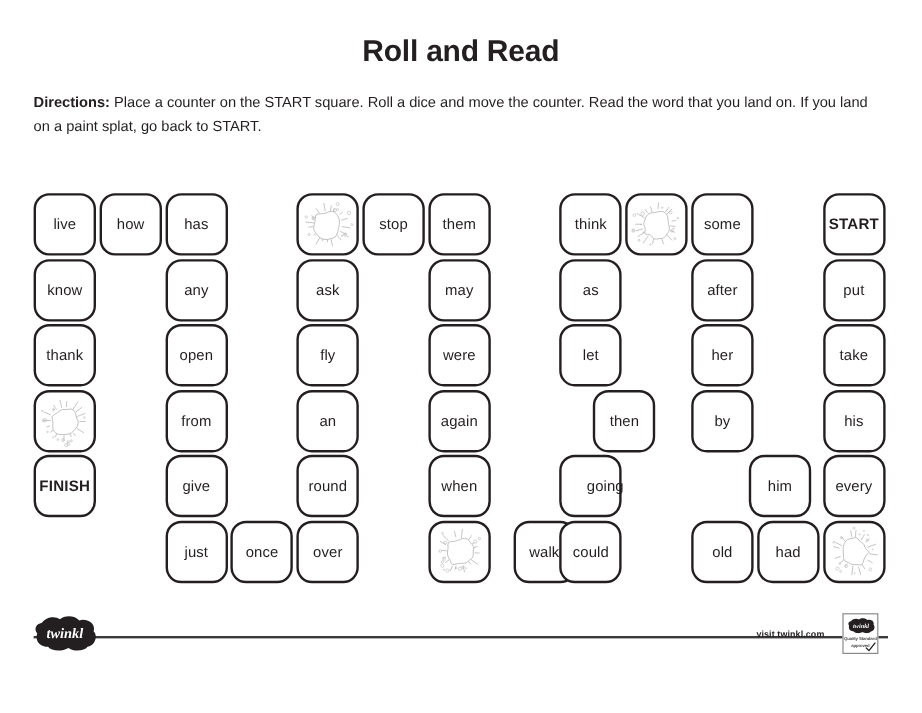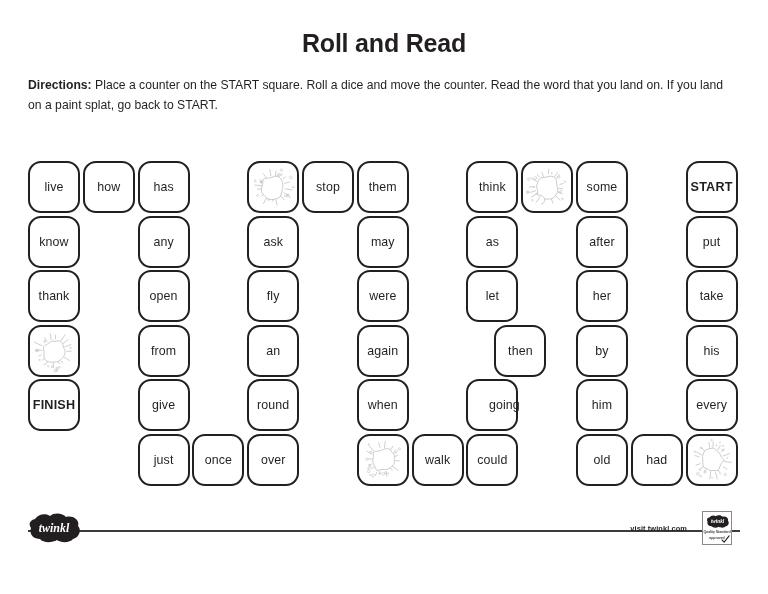--- a/index.html
+++ b/index.html
@@ -395,21 +395,21 @@
     </div>
     <div class="tile empty" style="grid-area: 5 / 6;"></div>
     <div class="tile" style="grid-area: 5 / 7;">
       <span class="label">when</span>
     </div>
     <div class="tile empty" style="grid-area: 5 / 8;"></div>
     <div class="tile" style="grid-area: 5 / 9; padding-left: 24px;">
       <span class="label">going</span>
     </div>
     <div class="tile empty" style="grid-area: 5 / 10;"></div>
-    <div class="tile" style="grid-area: 5 / 11;">
+    <div class="tile" style="grid-area: 5 / 11; margin-left: 48px;">
       <span class="label">him</span>
     </div>
     <div class="tile empty" style="grid-area: 5 / 12;"></div>
     <div class="tile" style="grid-area: 5 / 13;">
       <span class="label">every</span>
     </div>
     <div class="tile empty" style="grid-area: 6 / 1;"></div>
     <div class="tile empty" style="grid-area: 6 / 2;"></div>
     <div class="tile" style="grid-area: 6 / 3;">
       <span class="label">just</span>
@@ -449,21 +449,21 @@
         <circle cx="21.7" cy="82.3" r="1.1" fill="none" stroke="#b9b9b9" stroke-width="1.1"></circle>
         <circle cx="56.2" cy="77.4" r="2.4" fill="none" stroke="#b9b9b9" stroke-width="1.1"></circle>
         <circle cx="43.4" cy="79.4" r="1.4" fill="none" stroke="#b9b9b9" stroke-width="1.1"></circle>
         <circle cx="14.9" cy="48.3" r="2.4" fill="none" stroke="#b9b9b9" stroke-width="1.1"></circle>
         <circle cx="19.1" cy="16.0" r="1.6" fill="none" stroke="#b9b9b9" stroke-width="1.1"></circle>
         <circle cx="23.8" cy="33.0" r="2.9" fill="none" stroke="#b9b9b9" stroke-width="1.1"></circle>
         <circle cx="18.9" cy="74.8" r="2.9" fill="none" stroke="#b9b9b9" stroke-width="1.1"></circle>
         <path d="M 74.4 50.0 Q 74.4 50.0 74.8 54.6 Q 75.3 59.2 71.5 62.0 Q 67.7 64.9 64.7 67.6 Q 61.7 70.3 57.7 70.5 Q 53.7 70.8 50.0 70.7 Q 46.4 70.5 41.1 72.5 Q 35.9 74.4 34.4 69.4 Q 32.8 64.4 30.6 61.1 Q 28.4 57.9 28.0 53.9 Q 27.7 50.0 28.6 46.3 Q 29.5 42.5 28.8 37.1 Q 28.2 31.7 33.6 31.3 Q 39.0 30.9 42.7 30.1 Q 46.3 29.3 50.4 27.3 Q 54.4 25.3 59.3 25.3 Q 64.3 25.2 67.0 29.4 Q 69.6 33.5 73.3 36.9 Q 76.9 40.2 75.6 45.1 Z" fill="#ffffff" stroke="#b9b9b9" stroke-width="1.6"></path>
       </svg>
     </div>
-    <div class="tile" style="grid-area: 6 / 8;">
+    <div class="tile" style="grid-area: 6 / 8; margin-left: 16px;">
       <span class="label">walk</span>
     </div>
     <div class="tile" style="grid-area: 6 / 9;">
       <span class="label">could</span>
     </div>
     <div class="tile empty" style="grid-area: 6 / 10;"></div>
     <div class="tile" style="grid-area: 6 / 11;">
       <span class="label">old</span>
     </div>
     <div class="tile" style="grid-area: 6 / 12;">

